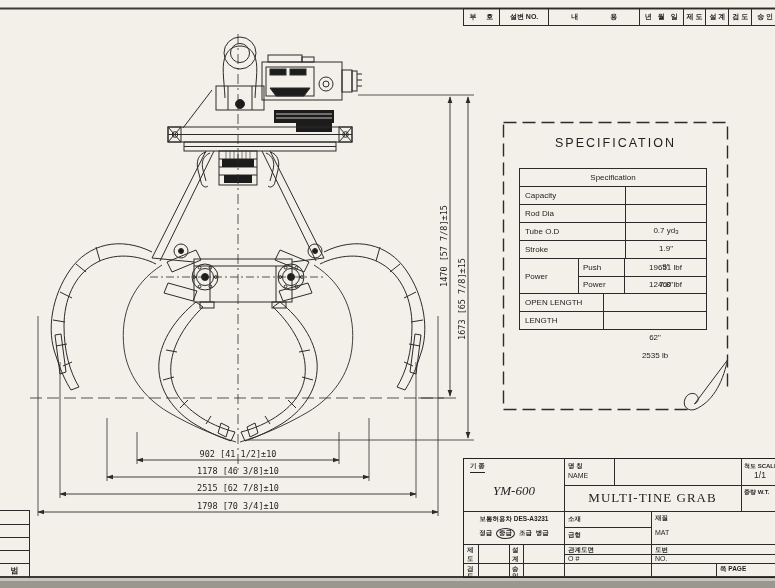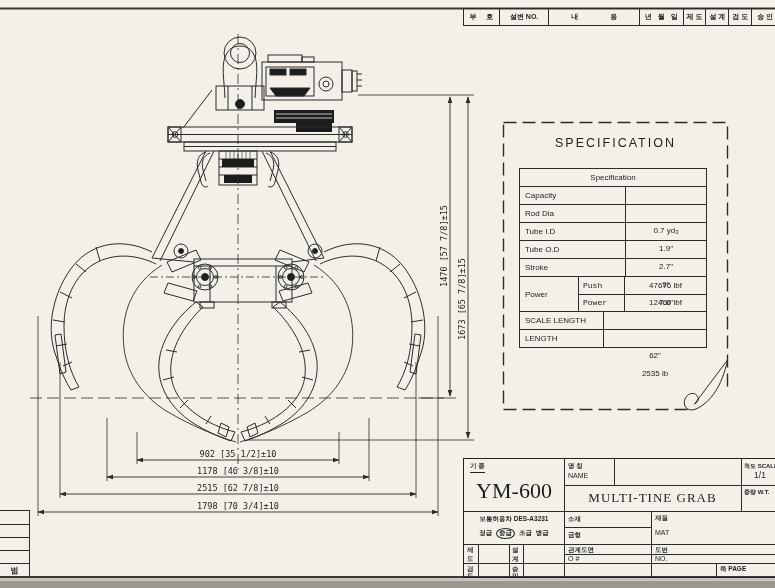--- a/index.html
+++ b/index.html
@@ -25,38 +25,38 @@
   .sp-row,.sp-srow{display:flex;height:17px;border-bottom:1.1px solid #2b2b2b;}
   .sp-srow:last-child{border-bottom:none;}
   .sp-l{width:106px;border-right:1.1px solid #2b2b2b;display:flex;align-items:center;padding-left:5px;box-sizing:border-box;}
   .sp-v{flex:1;display:flex;align-items:flex-end;justify-content:center;margin-top:48px;}
   .sp-v sup{font-size:6px;margin-top:-4px;}
   .sp-power{display:flex;height:34px;border-bottom:1.1px solid #2b2b2b;}
   .sp-pl{width:59px;border-right:1.1px solid #2b2b2b;display:flex;align-items:center;padding-left:5px;box-sizing:border-box;}
   .sp-pr{flex:1;display:flex;flex-direction:column;}
   .sp-prr{display:flex;flex:1;}
   .sp-prr:first-child{border-bottom:1.1px solid #2b2b2b;}
-  .sp-psl{width:46px;border-right:1.1px solid #2b2b2b;display:flex;align-items:center;padding-left:4px;box-sizing:border-box;font-family:Liberation Mono, monospace;}
+  .sp-psl{width:46px;border-right:1.1px solid #2b2b2b;display:flex;align-items:center;padding-left:4px;box-sizing:border-box;}
   .sp-psv{flex:1;display:flex;align-items:center;justify-content:center;}
   .sp-sl{width:84px;border-right:1.1px solid #2b2b2b;display:flex;align-items:center;padding-left:5px;box-sizing:border-box;}
 
   
   .dimlabel{position:absolute;font-family:"DejaVu Sans Mono",monospace;font-size:8.5px;color:#1e1e1e;
             text-align:center;white-space:nowrap;z-index:2;}
   .vrot{transform:rotate(-90deg);}
 
   
   .tblock{position:absolute;left:463px;top:458px;width:316px;height:120px;border:1.6px solid #222;
           box-sizing:border-box;z-index:2;}
   .vl{position:absolute;width:1.2px;background:#2b2b2b;}
   .hl{position:absolute;height:1.2px;background:#2b2b2b;}
   .ko{font-size:6.5px;font-weight:bold;white-space:nowrap;}
   .serif{font-family:"Liberation Serif",serif;}
   .model{position:absolute;left:0;top:14px;width:100px;height:36px;display:flex;align-items:center;
-         justify-content:center;font-size:22px;}
+         justify-content:center;font-size:13px;font-style:italic;}
   .layout{position:absolute;left:150px;top:0;width:127px;height:26px;display:flex;align-items:center;
           justify-content:center;font-size:17px;letter-spacing:2px;}
   .grab{position:absolute;left:100px;top:26px;width:177px;height:26px;display:flex;align-items:center;
         justify-content:center;font-size:13px;font-weight:normal;letter-spacing:1px;}
   .grade{display:inline-block;margin:0 1px;}
   .circled{border:1px solid #222;border-radius:50%;padding:0 2px;}
 
   
   .stub{position:absolute;left:0;top:510px;width:30px;height:68px;border-top:1.4px solid #2b2b2b;
         border-right:1.4px solid #2b2b2b;box-sizing:border-box;z-index:2;}
@@ -316,56 +316,52 @@
         <div class="sp-v">
             <span>0.7 yd</span>
             <sup>3</sup>
           </div>
       </div>
       <div class="sp-row">
         <div class="sp-l">Rod Dia</div>
         <div class="sp-v">1.9"</div>
       </div>
       <div class="sp-row">
-        <div class="sp-l">Tube I.D</div>
-        <div class="sp-v">2.7"</div>
-      </div>
-      <div class="sp-row">
         <div class="sp-l">Tube O.D</div>
         <div class="sp-v">9"</div>
       </div>
       <div class="sp-row">
         <div class="sp-l">Stroke</div>
         <div class="sp-v">7.8"</div>
       </div>
       <div class="sp-power">
         <div class="sp-pl">Power</div>
         <div class="sp-pr">
           <div class="sp-prr">
             <div class="sp-psl">Push</div>
-            <div class="sp-psv">47676 lbf</div>
+            <div class="sp-psv">19651 lbf</div>
           </div>
           <div class="sp-prr">
             <div class="sp-psl">Power</div>
             <div class="sp-psv">12460 lbf</div>
           </div>
         </div>
       </div>
       <div class="sp-srow">
-        <div class="sp-sl">SCALE LENGTH</div>
+        <div class="sp-sl">OPEN LENGTH</div>
         <div class="sp-v">62"</div>
       </div>
       <div class="sp-srow">
         <div class="sp-sl">LENGTH</div>
         <div class="sp-v">2535 lb</div>
       </div>
     </div>
   </div>
 
-  <div class="dimlabel" style="left:168px;top:449px;width:140px;">902 [35 1/2]±10</div>
+  <div class="dimlabel" style="left:168px;top:449px;width:140px;">902 [41 1/2]±10</div>
   <div class="dimlabel" style="left:168px;top:466px;width:140px;">1178 [46 3/8]±10</div>
   <div class="dimlabel" style="left:168px;top:483px;width:140px;">2515 [62 7/8]±10</div>
   <div class="dimlabel" style="left:168px;top:501px;width:140px;">1798 [70 3/4]±10</div>
   <div class="dimlabel vrot" style="left:384px;top:241px;width:120px;">1470 [57 7/8]±15</div>
   <div class="dimlabel vrot" style="left:402px;top:294px;width:120px;">1673 [65 7/8]±15</div>
 
   <div class="tblock">
 
     <div class="vl" style="left:100px;top:0;height:120px;"></div>
     <div class="vl" style="left:150px;top:0;height:26px;"></div>

